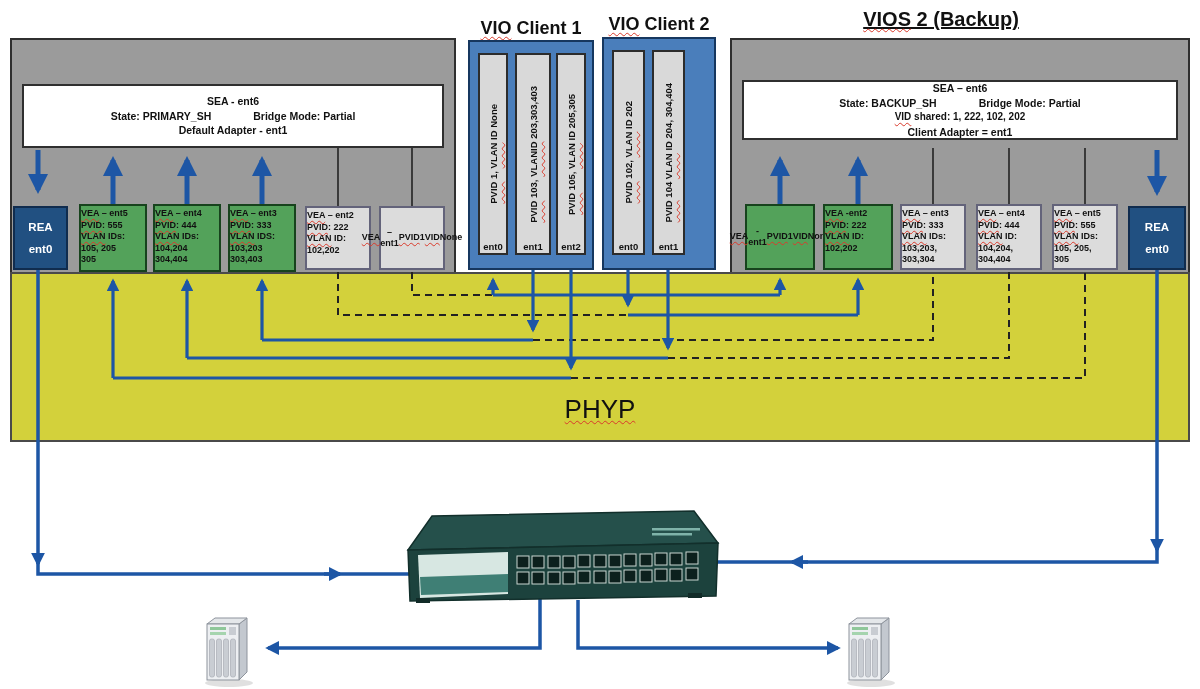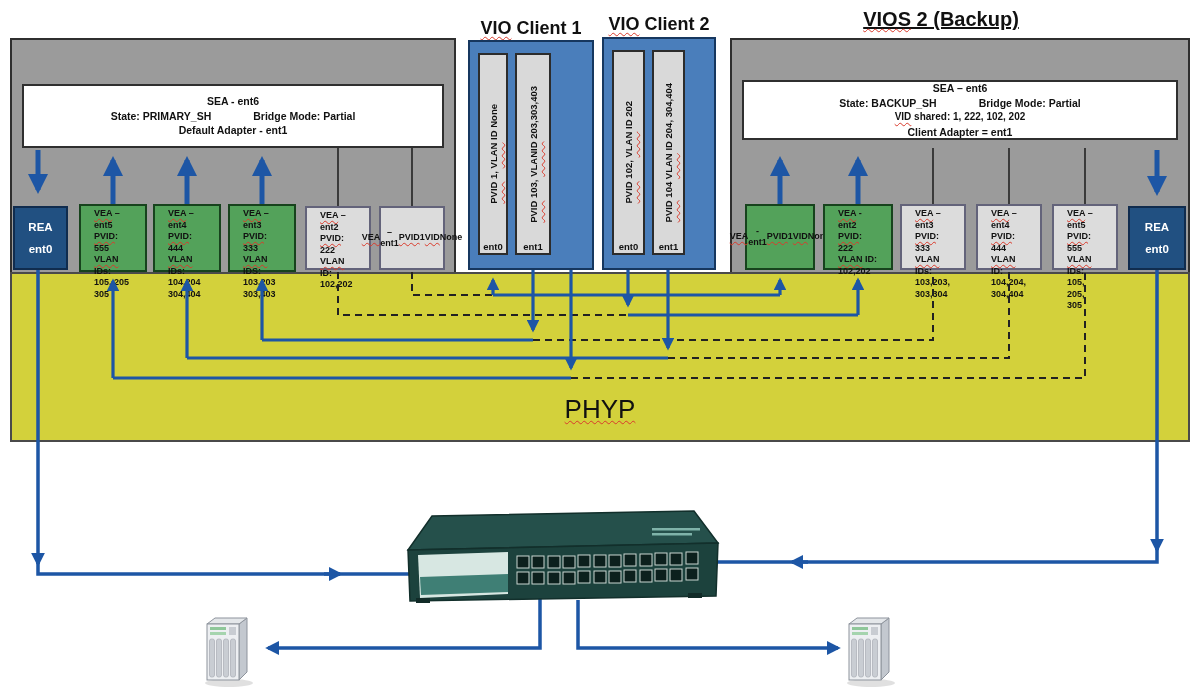--- a/index.html
+++ b/index.html
@@ -12,21 +12,21 @@
   .panel{background:#9b9b9b;border:2px solid #2f2f2f;box-sizing:border-box;}
   .sea{background:#fff;border:2px solid #2f2f2f;box-sizing:border-box;
        display:flex;flex-direction:column;justify-content:center;align-items:center;
        font-weight:bold;font-size:10.5px;line-height:14.5px;text-align:center;z-index:3;}
   .sea .row2{display:flex;gap:42px;}
   .sea .vidline{font-size:10px;white-space:nowrap;}
   .rea{background:#215081;border:2px solid #102c4e;box-sizing:border-box;color:#fff;
        font-weight:bold;font-size:11.5px;line-height:22px;display:flex;align-items:center;
        justify-content:center;text-align:center;z-index:3;}
   .vea{box-sizing:border-box;font-weight:bold;font-size:9px;line-height:11.5px;
-       padding:2px 13px;z-index:3;}
+       padding:2px 0;z-index:3;}
   .vea.active{background:#53a25a;border:2px solid #17431d;}
   .vea.standby{background:#dcdcdc;border:2px solid #63637a;}
   .vea.center{display:flex;align-items:center;justify-content:center;text-align:center;}
   .pre{white-space:pre-line;}
   .client{background:#4a7ebb;border:2px solid #16375f;box-sizing:border-box;z-index:2;}
   .bar{background:#d9d9d9;border:2px solid #2c2c2c;box-sizing:border-box;z-index:3;
        display:flex;align-items:center;justify-content:center;}
   .vtext{writing-mode:vertical-rl;transform:rotate(180deg);font-weight:bold;font-size:9.5px;
          white-space:nowrap;}
   .bar-label{position:absolute;bottom:1px;left:0;right:0;text-align:center;
@@ -84,20 +84,24 @@
 <span class="squig">VID</span> None</div>
 
   <div class="abs client" style="left:468px;top:40px;width:126px;height:230px;"></div>
   <div class="abs bar" style="left:478px;top:53px;width:30px;height:202px;">
     <span class="vtext sq"><span class="squig">PVID</span> 1, <span class="squig">VLAN</span> ID None</span>
     <span class="bar-label">ent0</span>
   </div>
   <div class="abs bar" style="left:515px;top:53px;width:36px;height:202px;">
     <span class="vtext sq"><span class="squig">PVID</span> 103, <span class="squig">VLANID</span> 203,303,403</span>
     <span class="bar-label">ent1</span>
+  </div>
+  <div class="abs bar" style="left:556px;top:53px;width:30px;height:202px;">
+    <span class="vtext sq"><span class="squig">PVID</span> 105, <span class="squig">VLAN</span> ID 205,305</span>
+    <span class="bar-label">ent2</span>
   </div>
 
   <div class="abs client" style="left:602px;top:37px;width:114px;height:233px;"></div>
   <div class="abs bar" style="left:612px;top:50px;width:33px;height:205px;">
     <span class="vtext sq"><span class="squig">PVID</span> 102, <span class="squig">VLAN</span> ID 202</span>
     <span class="bar-label">ent0</span>
   </div>
   <div class="abs bar" style="left:652px;top:50px;width:33px;height:205px;">
     <span class="vtext sq"><span class="squig">PVID</span> 104 <span class="squig">VLAN</span> ID 204, 304,404</span>
     <span class="bar-label">ent1</span>

